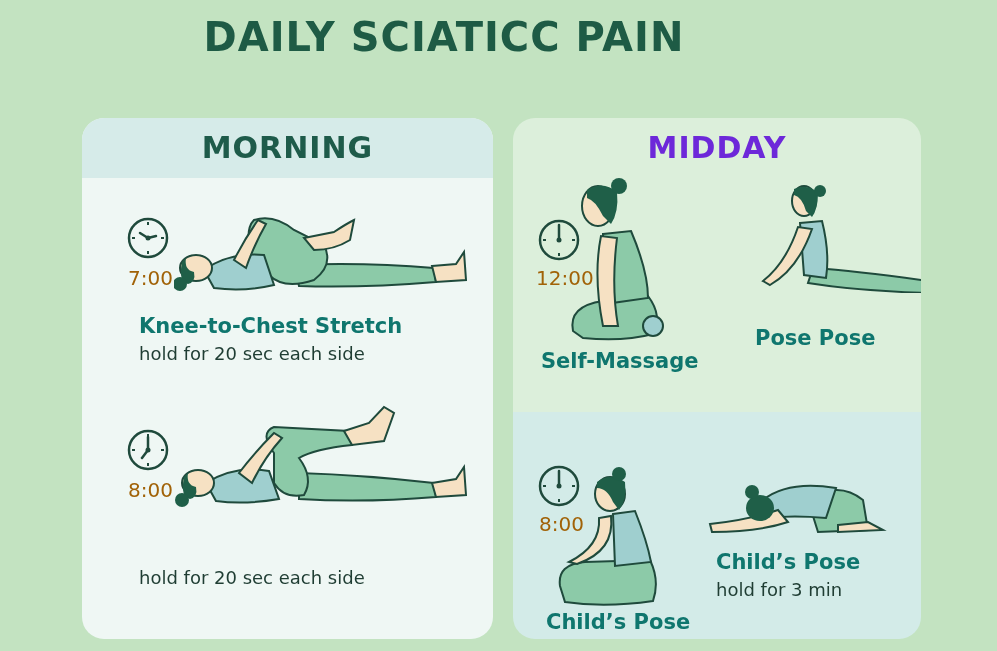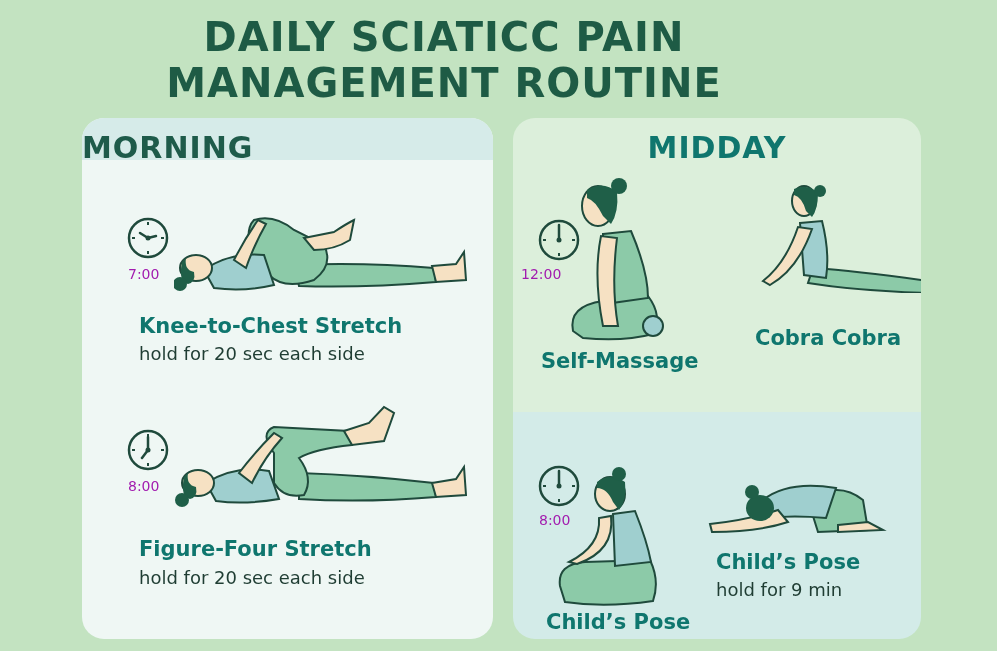--- a/index.html
+++ b/index.html
@@ -11,42 +11,41 @@
     position: relative;
   }
   .title {
     position: absolute; left: 0; top: 14px; width: 888px;
     text-align: center; font-weight: bold; font-size: 40px; line-height: 46px;
     color: #1e5b45; letter-spacing: 1px;
   }
   .panel { position: absolute; border-radius: 22px; overflow: hidden; }
   .morning { left: 82px; top: 118px; width: 411px; height: 521px; background: #eff7f4; }
   .morning .head {
-    height: 42px; background: #d6ebe9; text-align: left;
+    height: 60px; background: #d6ebe9; text-align: center;
     font-weight: bold; font-size: 30px; line-height: 60px; color: #1e5b4a; letter-spacing: 1px;
   }
   .right { left: 513px; top: 118px; width: 408px; height: 521px; }
   .midday { position: absolute; left: 0; top: 0; width: 408px; height: 294px; background: #dcefdb; }
   .evening { position: absolute; left: 0; top: 294px; width: 408px; height: 227px; background: #d3ebe8; }
   .sec-title {
     position: absolute; left: 0; width: 100%; text-align: center;
-    font-weight: bold; font-size: 30px; color: #0f766e; letter-spacing: 1px;
+    font-weight: bold; font-size: 30px; color: #6d28d9; letter-spacing: 1px;
   }
   .clock { position: absolute; }
-  .time { position: absolute; font-size: 14px; color: #a21caf; }
+  .time { position: absolute; font-size: 20px; color: #a16207; }
   .ex-name { position: absolute; font-weight: bold; font-size: 21px; color: #0f766e; white-space: nowrap; }
   .ex-desc { position: absolute; font-size: 18px; color: #1f3d33; white-space: nowrap; }
   .fig { position: absolute; }
 </style>
 </head>
 <body>
 
 <div class="title">
   <div>DAILY SCIATICC PAIN</div>
-  <div>MANAGEMENT ROUTINE</div>
 </div>
 
 <div class="panel morning">
   <div class="head">MORNING</div>
 
   <svg class="clock" style="left:44px;top:98px" width="44" height="44" viewBox="0 0 44 44">
     <circle cx="22" cy="22" r="19" fill="none" stroke="#1f4a3c" stroke-width="2.5"></circle>
     <line x1="22" y1="6" x2="22" y2="9" stroke="#1f4a3c" stroke-width="2"></line>
     <line x1="22" y1="35" x2="22" y2="38" stroke="#1f4a3c" stroke-width="2"></line>
     <line x1="6" y1="22" x2="9" y2="22" stroke="#1f4a3c" stroke-width="2"></line>
@@ -94,37 +93,36 @@
     <path d="M258 80 L282 76 L290 64 L292 92 L262 94 Z" fill="#f6e1c3" stroke="#1f4a3c" stroke-width="2"></path>
     <path d="M100 50 Q85 30 100 24 L175 28 L178 42 Q140 46 125 55 Q140 75 130 92 Q110 96 100 80 Z" fill="#8ccaa8" stroke="#1f4a3c" stroke-width="2"></path>
     <path d="M170 28 L195 20 L210 4 L220 10 L210 38 L178 42 Z" fill="#f6e1c3" stroke="#1f4a3c" stroke-width="2"></path>
     <path d="M32 80 Q60 62 95 68 L105 96 Q70 102 42 98 Z" fill="#9fcfcf" stroke="#1f4a3c" stroke-width="2"></path>
     <path d="M65 70 Q80 50 100 30 L108 35 Q90 55 78 80 Z" fill="#f6e1c3" stroke="#1f4a3c" stroke-width="2"></path>
     <ellipse cx="24" cy="80" rx="16" ry="13" fill="#f6e1c3" stroke="#1f4a3c" stroke-width="2"></ellipse>
     <path d="M10 74 Q6 94 16 96 Q24 94 22 84 Q12 82 14 70 Z" fill="#1f5f48"></path>
     <circle cx="8" cy="97" r="7" fill="#1f5f48"></circle>
   </svg>
 
-  <div class="ex-name" style="left:57px;top:419px">Figure-Four Stretch</div>
   <div class="ex-desc" style="left:57px;top:449px">hold for 20 sec each side</div>
 </div>
 
 <div class="panel right">
   <div class="midday">
     <div class="sec-title" style="top:12px">MIDDAY</div>
 
     <svg class="clock" style="left:24px;top:100px" width="44" height="44" viewBox="0 0 44 44">
       <circle cx="22" cy="22" r="19" fill="none" stroke="#1f4a3c" stroke-width="2.5"></circle>
       <line x1="22" y1="35" x2="22" y2="38" stroke="#1f4a3c" stroke-width="2"></line>
       <line x1="6" y1="22" x2="9" y2="22" stroke="#1f4a3c" stroke-width="2"></line>
       <line x1="35" y1="22" x2="38" y2="22" stroke="#1f4a3c" stroke-width="2"></line>
       <line x1="22" y1="22" x2="22" y2="7" stroke="#1f4a3c" stroke-width="2.5" stroke-linecap="round"></line>
       <circle cx="22" cy="22" r="2.5" fill="#1f4a3c"></circle>
     </svg>
-    <div class="time" style="left:8px;top:148px">12:00</div>
+    <div class="time" style="left:23px;top:148px">12:00</div>
 
     <svg class="fig" style="left:50px;top:58px" width="120" height="170" viewBox="0 0 120 170">
       <path d="M10 155 Q5 130 40 125 L85 120 Q100 140 90 158 Q60 166 20 162 Z" fill="#8ccaa8" stroke="#1f4a3c" stroke-width="2"></path>
       <circle cx="90" cy="150" r="10" fill="#9fcfcf" stroke="#1f4a3c" stroke-width="2"></circle>
       <path d="M40 58 L68 55 Q85 95 85 122 L42 128 Q40 90 40 58 Z" fill="#8ccaa8" stroke="#1f4a3c" stroke-width="2"></path>
       <path d="M38 60 Q30 100 40 150 L55 150 Q48 110 54 62 Z" fill="#f6e1c3" stroke="#1f4a3c" stroke-width="2"></path>
       <ellipse cx="35" cy="30" rx="16" ry="20" fill="#f6e1c3" stroke="#1f4a3c" stroke-width="2"></ellipse>
       <path d="M24 14 Q40 4 54 16 Q56 36 48 48 L40 40 Q32 24 24 22 Z" fill="#1f5f48"></path>
       <circle cx="56" cy="10" r="8" fill="#1f5f48"></circle>
     </svg>
@@ -132,21 +130,21 @@
     <svg class="fig" style="left:245px;top:65px" width="170" height="110" viewBox="0 0 170 110">
       <path d="M55 85 Q100 88 170 98 L170 110 Q100 108 50 100 Z" fill="#8ccaa8" stroke="#1f4a3c" stroke-width="2"></path>
       <path d="M42 40 L64 38 Q72 70 68 95 L46 92 Z" fill="#9fcfcf" stroke="#1f4a3c" stroke-width="2"></path>
       <path d="M40 44 Q28 80 5 98 L12 102 Q40 86 54 46 Z" fill="#f6e1c3" stroke="#1f4a3c" stroke-width="2"></path>
       <ellipse cx="46" cy="18" rx="12" ry="15" fill="#f6e1c3" stroke="#1f4a3c" stroke-width="2"></ellipse>
       <path d="M36 6 Q50 0 60 10 Q60 26 54 34 L48 28 Q44 14 36 12 Z" fill="#1f5f48"></path>
       <circle cx="62" cy="8" r="6" fill="#1f5f48"></circle>
     </svg>
 
     <div class="ex-name" style="left:28px;top:231px">Self-Massage</div>
-    <div class="ex-name" style="left:242px;top:208px">Cobra Cobra</div>
+    <div class="ex-name" style="left:242px;top:208px">Pose Pose</div>
   </div>
 
   <div class="evening">
 
     <svg class="clock" style="left:24px;top:52px" width="44" height="44" viewBox="0 0 44 44">
       <circle cx="22" cy="22" r="19" fill="none" stroke="#1f4a3c" stroke-width="2.5"></circle>
       <line x1="22" y1="35" x2="22" y2="38" stroke="#1f4a3c" stroke-width="2"></line>
       <line x1="6" y1="22" x2="9" y2="22" stroke="#1f4a3c" stroke-width="2"></line>
       <line x1="35" y1="22" x2="38" y2="22" stroke="#1f4a3c" stroke-width="2"></line>
       <line x1="22" y1="22" x2="22" y2="7" stroke="#1f4a3c" stroke-width="2.5" stroke-linecap="round"></line>
@@ -167,15 +165,15 @@
       <path d="M100 30 Q130 10 155 30 L160 60 L110 62 Z" fill="#8ccaa8" stroke="#1f4a3c" stroke-width="2"></path>
       <path d="M130 55 L160 52 L175 60 L130 62 Z" fill="#f6e1c3" stroke="#1f4a3c" stroke-width="2"></path>
       <path d="M55 30 Q80 10 128 18 L118 48 Q85 45 60 48 Z" fill="#9fcfcf" stroke="#1f4a3c" stroke-width="2"></path>
       <path d="M70 40 Q40 50 2 54 L4 62 Q50 62 80 52 Z" fill="#f6e1c3" stroke="#1f4a3c" stroke-width="2"></path>
       <ellipse cx="52" cy="38" rx="14" ry="13" fill="#1f5f48"></ellipse>
       <circle cx="44" cy="22" r="7" fill="#1f5f48"></circle>
     </svg>
 
     <div class="ex-name" style="left:33px;top:198px">Child’s Pose</div>
     <div class="ex-name" style="left:203px;top:138px">Child’s Pose</div>
-    <div class="ex-desc" style="left:203px;top:167px">hold for 9 min</div>
+    <div class="ex-desc" style="left:203px;top:167px">hold for 3 min</div>
   </div>
 </div>
 
 </body></html>

